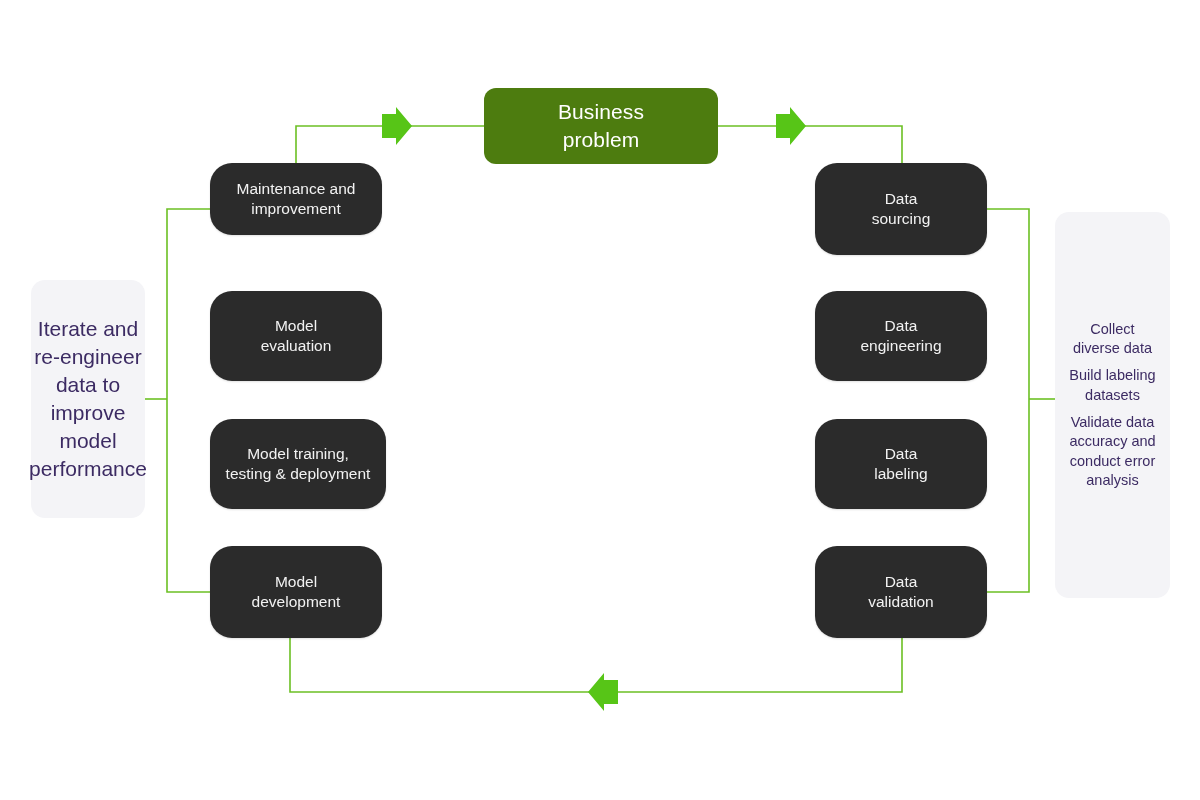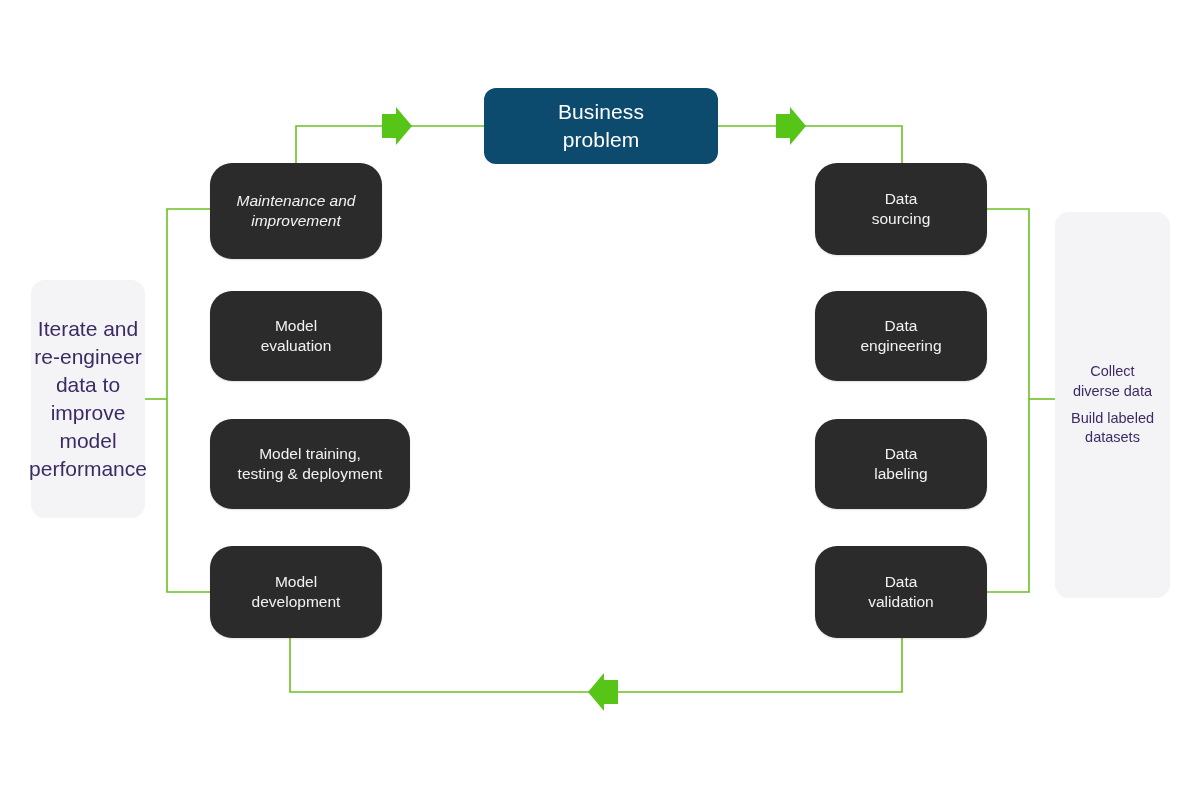--- a/index.html
+++ b/index.html
@@ -32,21 +32,21 @@
     line-height: 1.32;
   }
   .node-dark {
     background: #2b2b2b;
     color: #f2f2f2;
     font-size: 15.5px;
     padding: 6px 14px;
     box-shadow: 0 1px 2px rgba(0,0,0,0.12);
   }
   .node-purple {
-    background: #0c4a6e;
+    background: #4d7c0f;
     color: #ffffff;
     font-size: 21px;
     border-radius: 12px;
     padding: 6px 16px;
     letter-spacing: 0.1px;
   }
   .panel {
     position: absolute;
     background: #f4f4f7;
     border-radius: 14px;
@@ -101,29 +101,29 @@
     <g>
       <path d="M618,680 L604,680 L604,673 L588,692 L604,711 L604,704 L618,704 Z" fill="#57c517"></path>
     </g>
   </svg>
 
   <div class="node node-purple" style="left:484px; top:88px; width:234px; height:76px;">
     <span class="node-label">Business
 problem</span>
   </div>
 
-  <div class="node node-dark" style="left:210px; top:163px; width:172px; height:96px;font-style:italic;">
+  <div class="node node-dark" style="left:210px; top:163px; width:172px; height:72px;">
     <span class="node-label">Maintenance and
 improvement</span>
   </div>
   <div class="node node-dark" style="left:210px; top:291px; width:172px; height:90px;">
     <span class="node-label">Model
 evaluation</span>
   </div>
-  <div class="node node-dark" style="left:210px; top:419px; width:200px; height:90px;">
+  <div class="node node-dark" style="left:210px; top:419px; width:176px; height:90px;">
     <span class="node-label">Model training,
 testing &amp; deployment</span>
   </div>
   <div class="node node-dark" style="left:210px; top:546px; width:172px; height:92px;">
     <span class="node-label">Model
 development</span>
   </div>
 
   <div class="node node-dark" style="left:815px; top:163px; width:172px; height:92px;">
     <span class="node-label">Data
@@ -147,17 +147,21 @@
 re-engineer
 data to
 improve
 model
 performance</span>
   </div>
 
   <div class="panel panel-right" style="left:1055px; top:212px; width:115px; height:386px;">
     <span class="bullet node-label">Collect
 diverse data</span>
-    <span class="bullet node-label">Build labeled
+    <span class="bullet node-label">Build labeling
 datasets</span>
+    <span class="bullet node-label">Validate data
+accuracy and
+conduct error
+analysis</span>
   </div>
 
 </div>
 
 </body></html>

